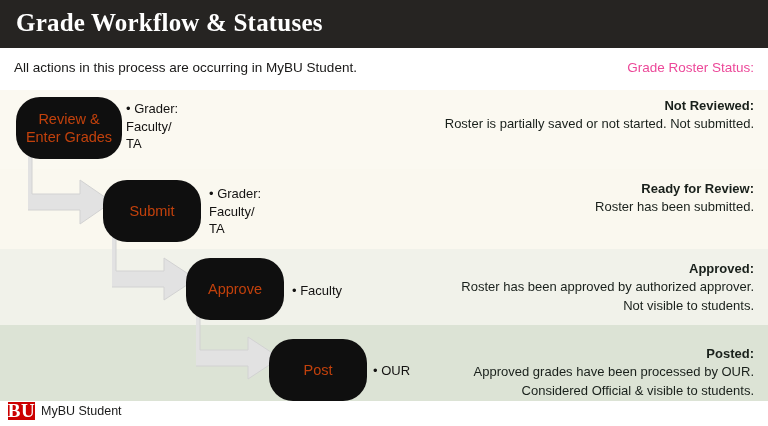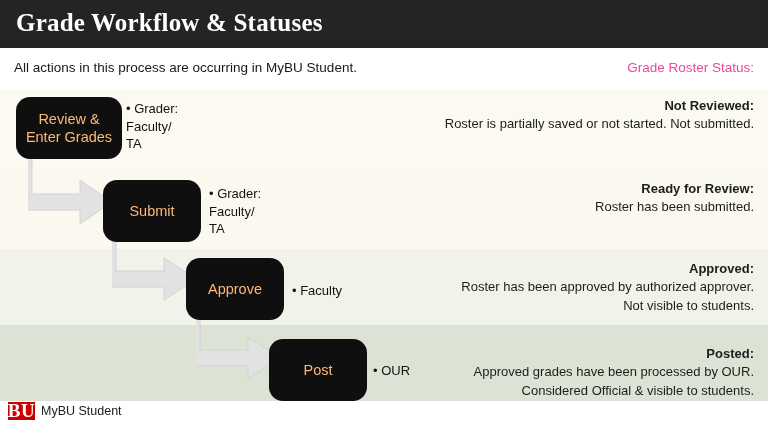--- a/index.html
+++ b/index.html
@@ -96,22 +96,22 @@
   }
   .sb-1 { top: 97px; }
   .sb-2 { top: 180px; }
   .sb-3 { top: 260px; }
   .sb-4 { top: 345px; }
 
   
   .node {
     position: absolute;
     background: #0f0f0f;
-    border-radius: 14px;
-    color: #fdba74;
+    border-radius: 24px;
+    color: #c2410c;
     display: flex;
     align-items: center;
     justify-content: center;
     text-align: center;
     font-size: 14.5px;
     line-height: 1.25;
     white-space: pre-line;
     box-sizing: border-box;
     padding: 4px 6px;
   }

